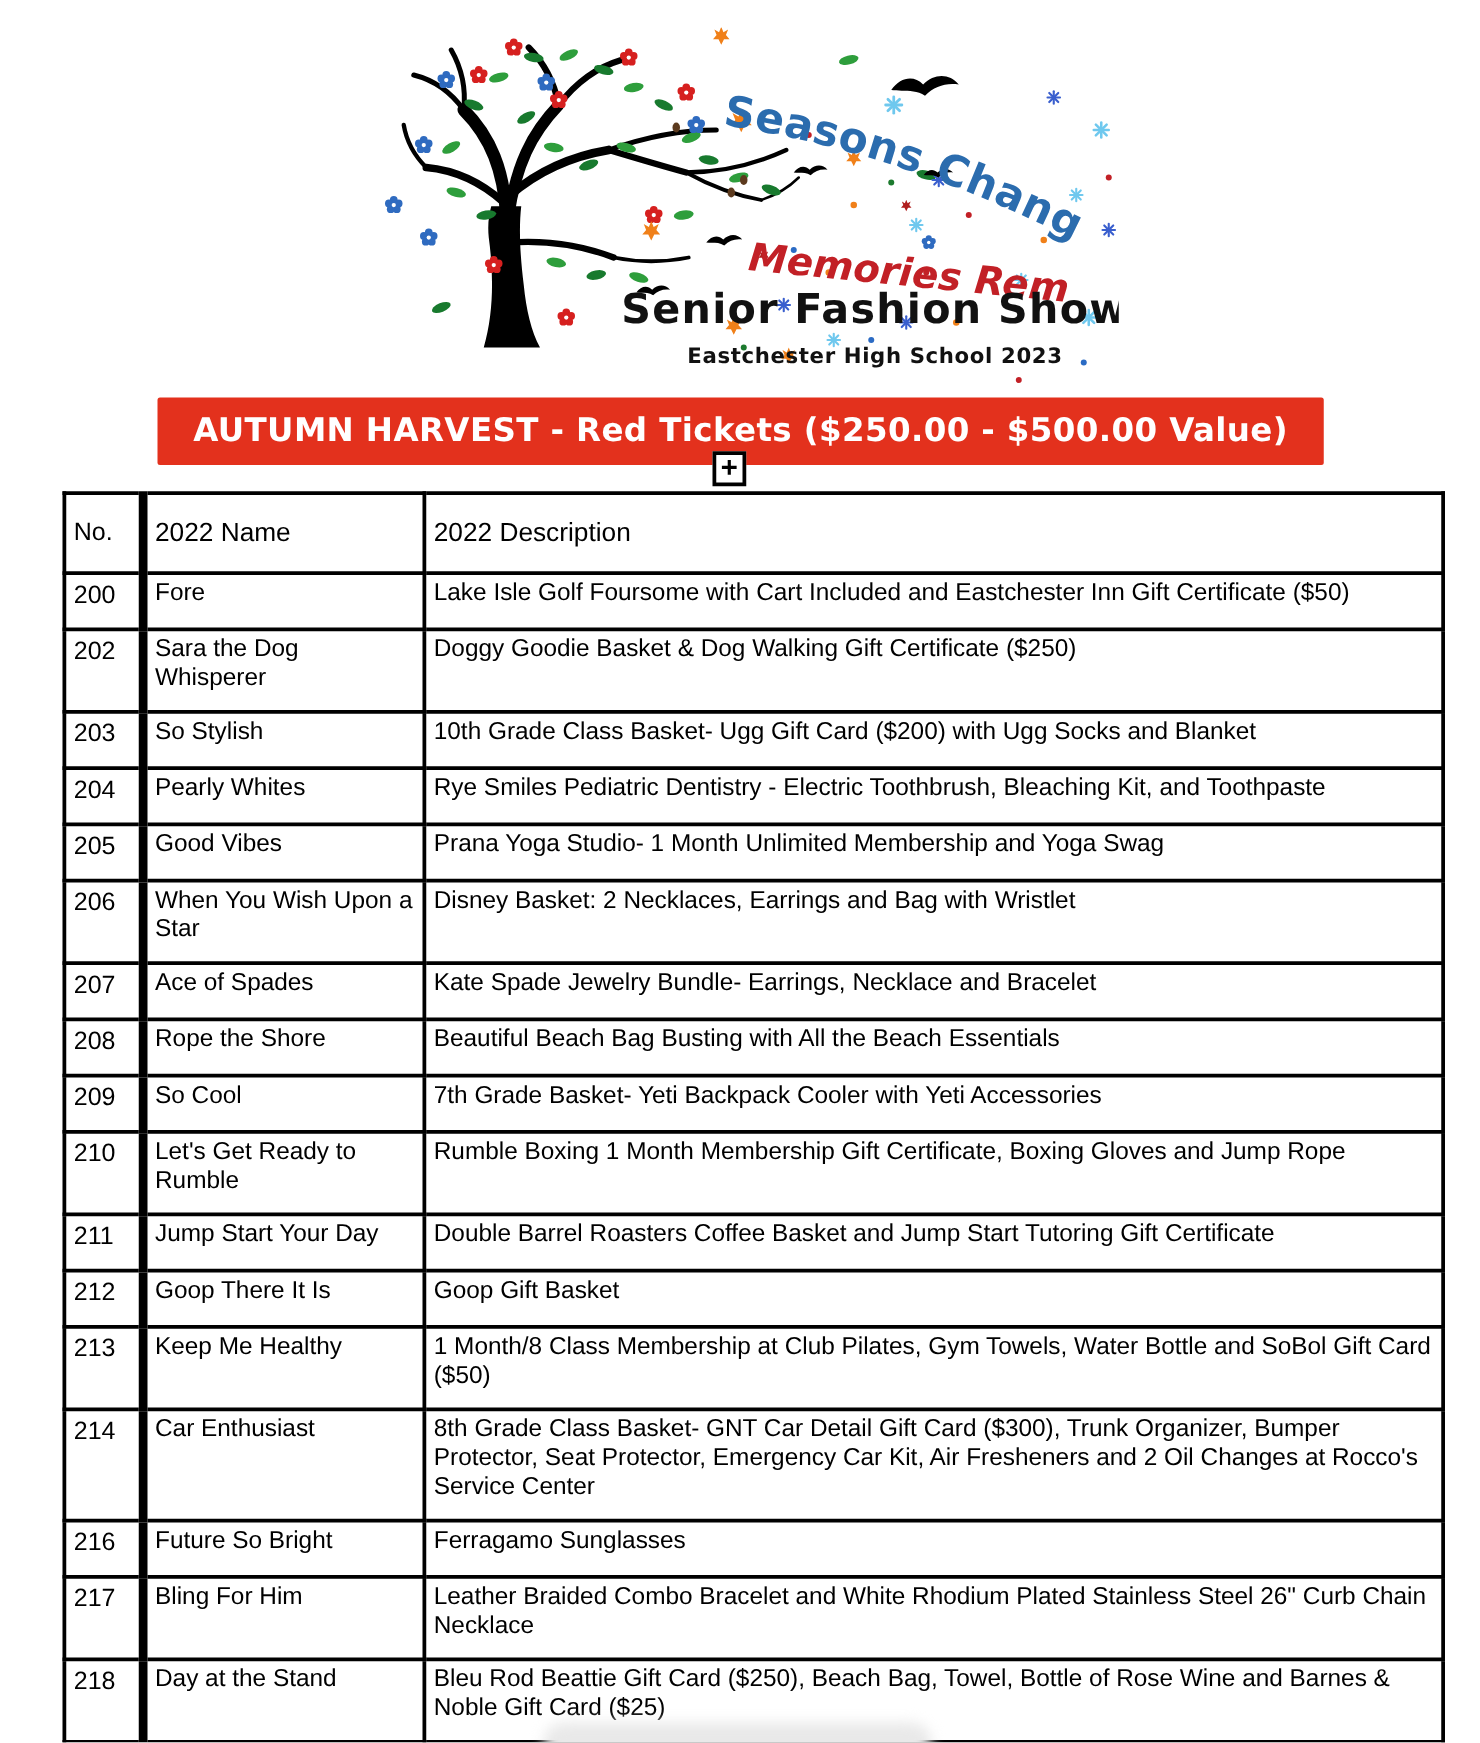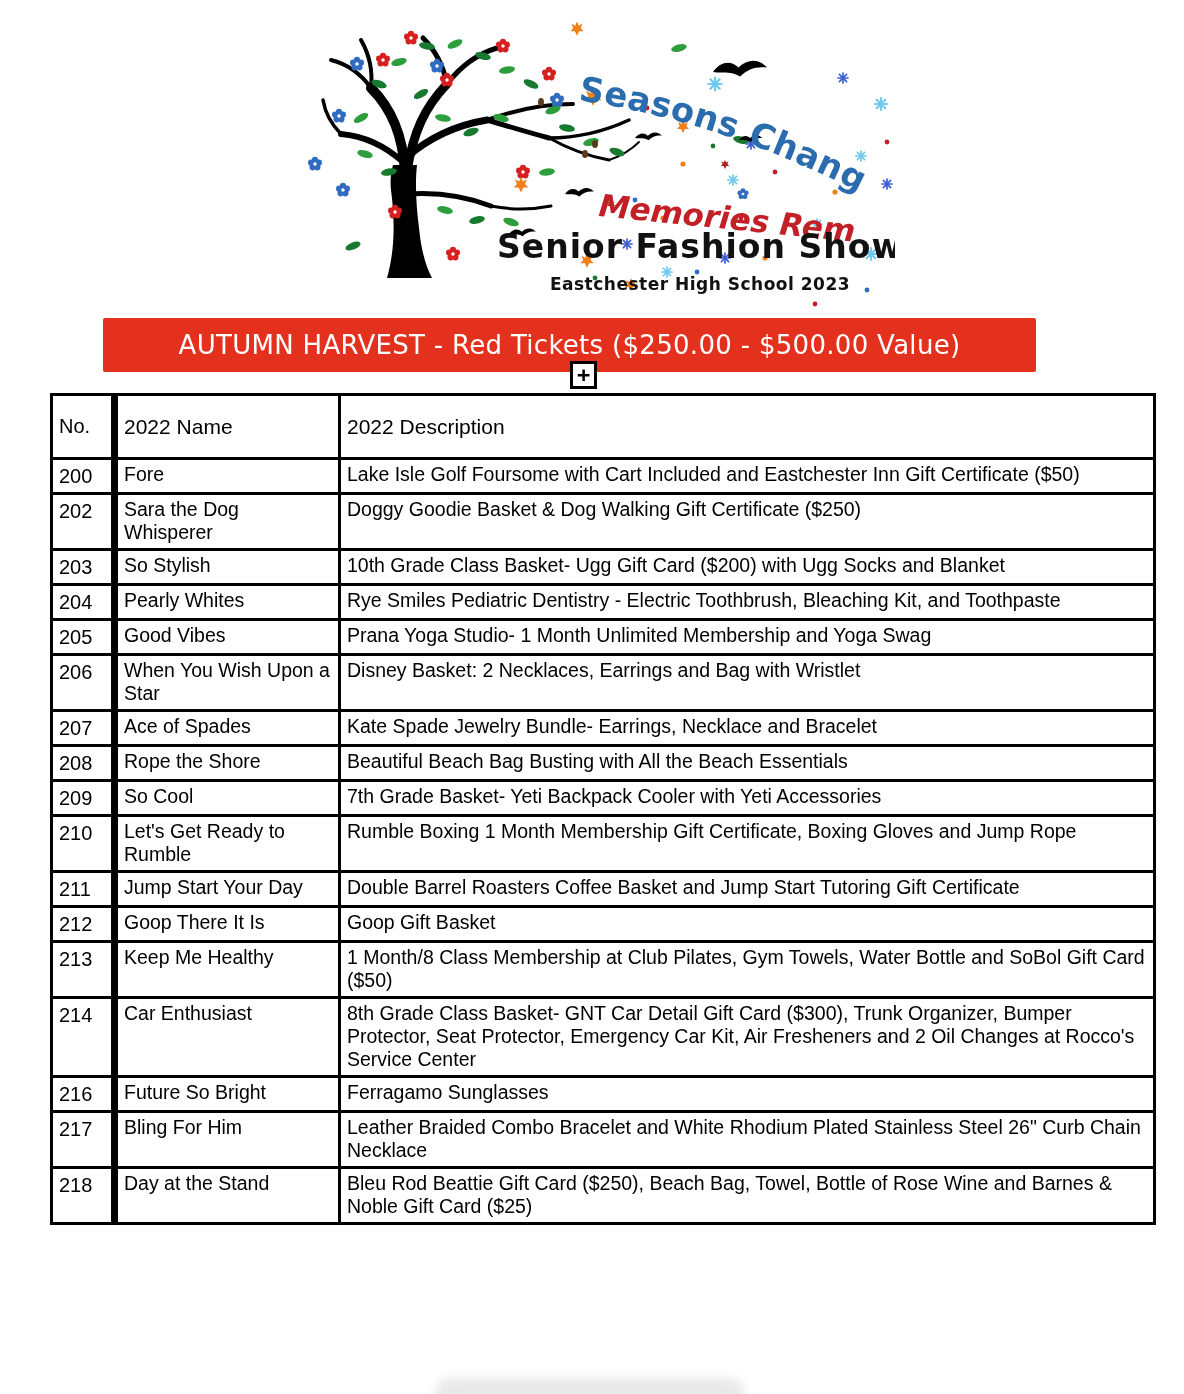--- a/index.html
+++ b/index.html
@@ -8,37 +8,37 @@
 
   
   .logo{position:absolute;left:295px;top:22px;width:600px;height:292px;}
   .logo text{font-family:"DejaVu Sans",sans-serif;}
   .seasons-text{font-weight:bold;font-size:34px;letter-spacing:0.5px;}
   .memories-text{font-family:"DejaVu Serif",serif;font-style:italic;font-weight:bold;font-size:31px;}
   .title-text{font-weight:bold;font-size:33px;letter-spacing:1px;}
   .subtitle-text{font-weight:bold;font-size:17px;letter-spacing:0.5px;}
 
   
-  .banner{position:absolute;left:103px;top:318px;width:933px;height:54px;border-radius:2px;
+  .banner{position:absolute;left:126px;top:318px;width:933px;height:54px;border-radius:2px;
           display:flex;align-items:center;justify-content:center;
-          font-family:"DejaVu Sans",sans-serif;font-weight:normal;font-size:26px;letter-spacing:0.3px;}
+          font-family:"DejaVu Sans",sans-serif;font-weight:bold;font-size:26px;letter-spacing:0.3px;}
 
   
   .plus-box{position:absolute;left:570px;top:361px;width:21px;height:22px;background:#fff;
             border:3px solid #000;z-index:3;display:flex;align-items:center;justify-content:center;
             font-size:22px;font-weight:bold;line-height:1;font-family:"DejaVu Sans Mono",monospace;}
 
   
   table.prizes{position:absolute;left:50px;top:393px;width:1106px;border-collapse:collapse;
                table-layout:fixed;font-size:19.5px;line-height:23px;}
   table.prizes,.prizes th,.prizes td{border:3px solid #000;}
   .prizes th{background:#fff;text-align:left;vertical-align:middle;
              padding:19px 6px;font-size:21px;line-height:23px;font-weight:normal;}
   .prizes th.h-no{font-weight:400;font-size:20px;}
-  .prizes td{vertical-align:top;padding:3px 6px 4px 6px;background:#fff;}
+  .prizes td{vertical-align:top;padding:3px 6px 14px 6px;background:#fff;}
   .prizes .c-no{border-right-width:7px;}
   .prizes td.c-no{font-size:20px;padding-top:5px;}
 
   
   .float-bar{position:absolute;left:435px;top:1378px;width:310px;height:40px;
              background:#e9e9e9;border-radius:16px;filter:blur(5px);}
 </style>
 </head>
 <body>
 

